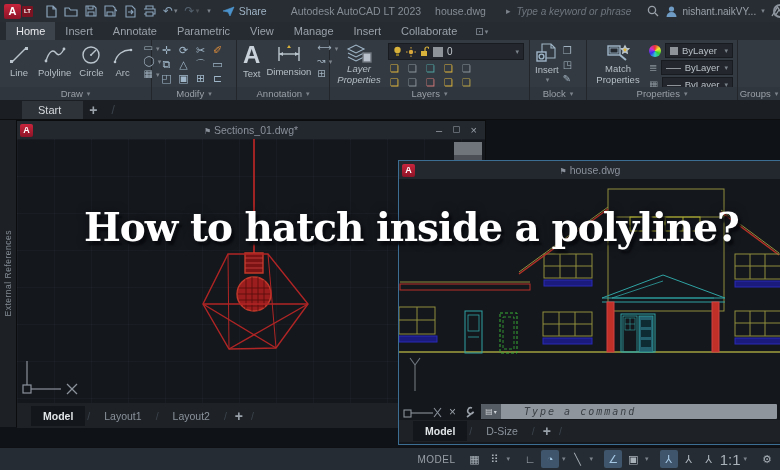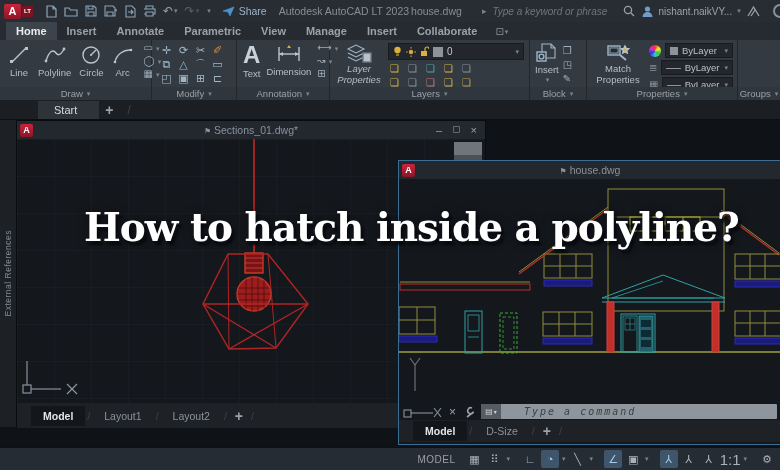--- a/index.html
+++ b/index.html
@@ -17,33 +17,33 @@
   .logo-a{width:17px;height:15px;background:linear-gradient(#c8253c,#8e1427);color:#fff;
     font-weight:bold;font-size:11px;display:flex;align-items:center;justify-content:center;border-radius:2px;}
   .logo-lt{width:11px;height:11px;background:#7c1322;color:#fff;font-size:6px;font-weight:bold;
     display:flex;align-items:center;justify-content:center;border-radius:1px;}
   .qat{display:flex;align-items:center;gap:7px;margin-left:6px;}
   .qat .ic{color:#8aa3ba;font-size:12px;line-height:1;}
   .qat svg{stroke:#8aa3ba;fill:none;stroke-width:1.2;}
   .caret{font-size:7px;color:#7c838b;margin-left:1px;}
   .dim{opacity:.45;}
   .share{display:flex;align-items:center;gap:4px;color:#9fb3c5;font-size:10.5px;margin-left:4px;}
-  .title-center{color:#868d95;font-size:10.5px;display:flex;gap:2px;margin-left:6px;white-space:nowrap;}
+  .title-center{color:#868d95;font-size:10.5px;display:flex;gap:14px;margin-left:18px;white-space:nowrap;}
   .search{display:flex;align-items:center;margin-left:14px;gap:4px;}
   .search input{background:transparent;border:none;outline:none;font-style:italic;
     color:#6f767e;font-size:10px;width:125px;font-family:"Liberation Sans",sans-serif;}
   .search input::placeholder{color:#6f767e;}
   .user{display:flex;align-items:center;gap:4px;color:#9aa1a9;font-size:10px;white-space:nowrap;}
   .halfcircle{position:absolute;right:-7px;top:4px;width:14px;height:14px;border-radius:50%;
     border:2px solid #8b929b;box-sizing:border-box;}
 
   
   .tabsrow{position:absolute;left:0;top:22px;width:780px;height:18px;background:#262b31;
     display:flex;align-items:flex-end;padding-left:6px;box-sizing:border-box;}
-  .rtab{padding:3px 10px 3px;color:#9aa1a9;font-size:11px;cursor:default;font-weight:bold;}
+  .rtab{padding:3px 10px 3px;color:#9aa1a9;font-size:11px;cursor:default;}
   .rtab.active{background:#3d434b;color:#e8eaed;}
   .ribbon-toggle{color:#8b929b;font-size:10px;margin-left:8px;padding-bottom:3px;display:flex;align-items:center;}
 
   
   .panels{position:absolute;left:0;top:40px;width:780px;height:60px;background:#343a41;display:flex;}
   .panel{position:relative;height:60px;border-right:1px solid #23272c;box-sizing:border-box;flex:none;}
   .panel-footer{position:absolute;left:0;right:0;bottom:0;height:13px;background:#30363d;
     color:#9aa0a7;font-size:9.5px;display:flex;align-items:center;justify-content:center;gap:3px;}
   .tool{display:flex;flex-direction:column;align-items:center;color:#b6bfc7;font-size:9.5px;gap:1px;}
   .tool svg{stroke:#b9c4cc;fill:none;stroke-width:1.4;}
@@ -54,21 +54,21 @@
   .layerbox{display:flex;align-items:center;gap:4px;background:#23272d;border:1px solid #181b1f;
     height:15px;padding:0 4px;font-size:10px;color:#c2c8ce;}
   .sw{width:10px;height:10px;background:#8d9399;display:inline-block;}
   .bl-field{display:flex;align-items:center;gap:4px;background:#23272d;border:1px solid #181b1f;
     height:13px;padding:0 4px;font-size:9.5px;color:#b9c0c7;}
   .lm{color:#8a939b;font-size:10px;}
   .yellow{color:#d9b23c;}
 
   
   .startrow{position:absolute;left:0;top:100px;width:780px;height:20px;background:#1b1f24;
-    display:flex;align-items:center;border-bottom:1px solid #0c0e10;box-sizing:border-box;padding-left:16px;}
+    display:flex;align-items:center;border-bottom:1px solid #0c0e10;box-sizing:border-box;}
   .start-tab{background:#2d3339;color:#d6d9dd;font-size:11px;padding:3px 22px 3px 16px;margin-left:22px;}
   .slash{color:#3c434b;margin:0 8px;font-size:12px;}
   .plusbtn{color:#9aa1a9;font-size:14px;font-weight:bold;padding:0 6px;}
 
   
   .workspace{position:absolute;left:0;top:120px;width:780px;height:327px;background:#0f1216;}
   .left-palette{position:absolute;left:0;top:0;width:16px;height:307px;background:#1d2126;
     border-right:1px solid #14171b;display:flex;align-items:center;justify-content:center;}
   .left-palette span{writing-mode:vertical-rl;transform:rotate(180deg);font-size:8.5px;color:#848b93;letter-spacing:.5px;}
 

